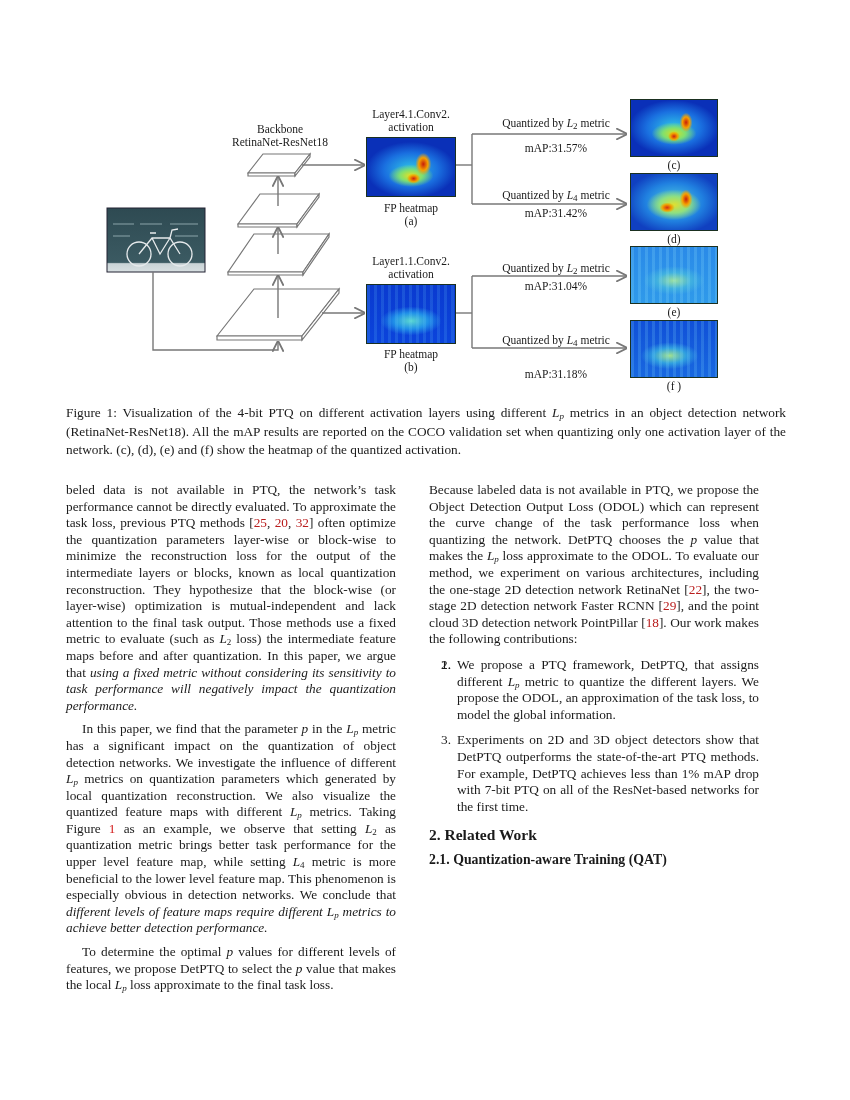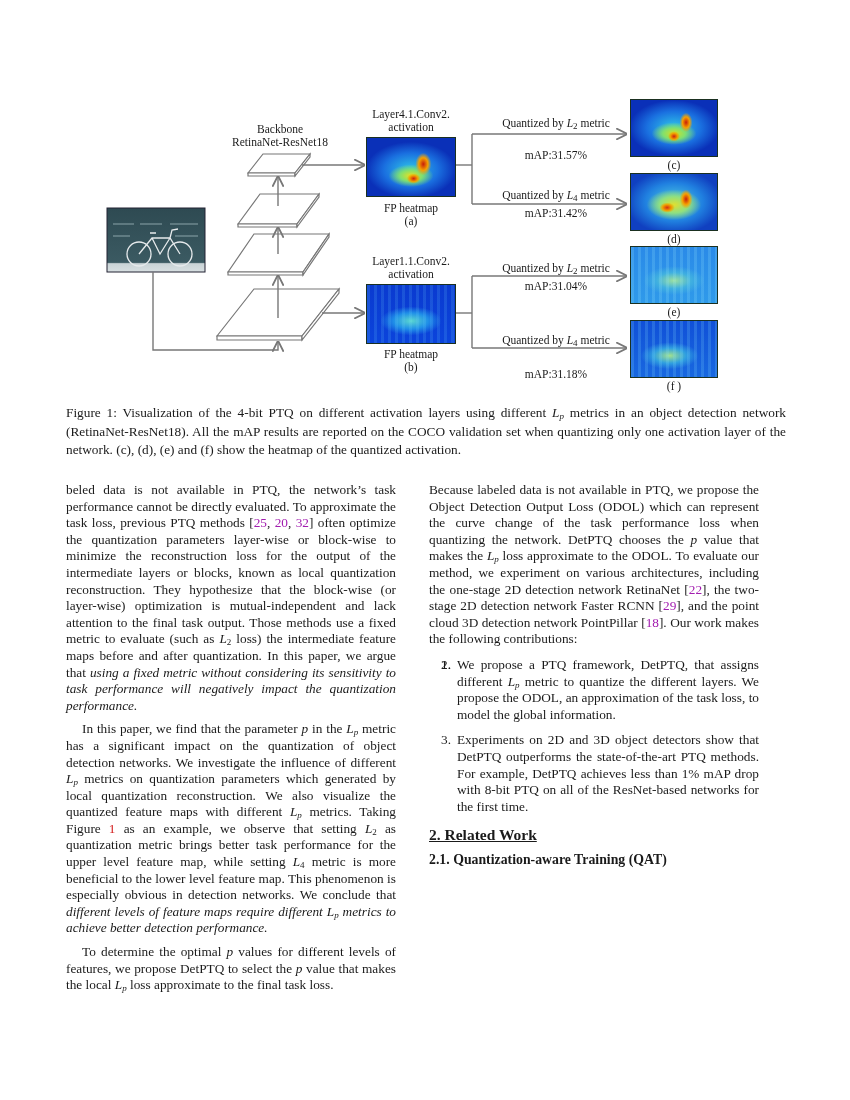--- a/index.html
+++ b/index.html
@@ -7,27 +7,27 @@
          font-family: "Liberation Serif", serif; color: #1a1a1a; }
   .fig { position: absolute; left: 0; top: 0; width: 850px; height: 400px; }
   .fig svg { position: absolute; left: 0; top: 0; }
   .lbl { position: absolute; font-size: 11.5px; text-align: center; line-height: 13px; white-space: nowrap; }
   .heat { position: absolute; border: 1.5px solid #1a3020; box-sizing: border-box; overflow: hidden; }
   .caption { position: absolute; left: 66px; top: 404px; width: 720px; font-size: 13.3px; line-height: 18.5px; text-align: justify; }
   .col { position: absolute; top: 482px; width: 330px; font-size: 13.3px; line-height: 16.6px; text-align: justify; hyphens: manual; }
   .col p { margin: 0; }
   .col .ind { text-indent: 16px; }
   .col .gap { margin-top: 7px; }
-  .cite { color: #a21caf; }
+  .cite { color: #b91c1c; }
   .ref { color: #d42020; }
   i.m { font-style: italic; }
   .olist { margin: 8px 0 0 0; padding: 0; list-style: none; }
   .olist li { position: relative; padding-left: 28px; margin-bottom: 9px; }
   .olist li .num { position: absolute; left: 12px; top: 0; }
-  h2 { font-family: "Liberation Serif", serif; font-weight: bold; font-size: 15.5px; margin: 12px 0 8px 0; text-decoration: underline; }
+  h2 { font-family: "Liberation Serif", serif; font-weight: bold; font-size: 15.5px; margin: 12px 0 8px 0; }
   h3 { font-family: "Liberation Serif", serif; font-weight: bold; font-size: 13.8px; margin: 0 0 10px 0; }
   sub { font-size: 9px; vertical-align: -2px; line-height: 0; }
 </style>
 </head>
 <body>
 
 <div class="fig">
   <svg width="850" height="400">
     <defs>
       <marker id="arr" markerWidth="8" markerHeight="8" refX="7" refY="4" orient="auto">
@@ -142,21 +142,21 @@
     <div>Layer1.1.Conv2.</div>
     <div>activation</div>
   </div>
   <div class="lbl" style="left:356px;top:348px;width:110px;">
     <div>FP heatmap</div>
     <div>(b)</div>
   </div>
 
   <div class="lbl" style="left:486px;top:117px;width:140px;">
     <div><span>Quantized by </span><i class="m">L</i><sub>2</sub><span> metric</span></div>
-    <div style="margin-top:19px">mAP:31.57%</div>
+    <div style="margin-top:12px">mAP:31.57%</div>
   </div>
   <div class="lbl" style="left:486px;top:189px;width:140px;">
     <div><span>Quantized by </span><i class="m">L</i><sub>4</sub><span> metric</span></div>
     <div style="margin-top:5px">mAP:31.42%</div>
   </div>
   <div class="lbl" style="left:486px;top:262px;width:140px;">
     <div><span>Quantized by </span><i class="m">L</i><sub>2</sub><span> metric</span></div>
     <div style="margin-top:5px">mAP:31.04%</div>
   </div>
   <div class="lbl" style="left:486px;top:334px;width:140px;">
@@ -186,17 +186,17 @@
   </p>
 </div>
 
 <div class="col" style="left:429px;">
   <p>
     <span>Because labeled data is not available in PTQ, we propose the Object Detection Output Loss (ODOL) which can represent the curve change of the task performance loss when quantizing the network. DetPTQ chooses the </span><i class="m">p</i><span> value that makes the </span><i class="m">L</i><sub><i>p</i></sub><span> loss approximate to the ODOL. To evaluate our method, we experiment on various architectures, including the one-stage 2D detection network RetinaNet [</span><a class="cite">22</a><span>], the two-stage 2D detection network Faster RCNN [</span><a class="cite">29</a><span>], and the point cloud 3D detection network PointPillar [</span><a class="cite">18</a><span>]. Our work makes the following contributions:</span>
   </p>
   <ol class="olist">
     <li><span class="num">1.</span></li>
     <li><span class="num">2.</span><span>We propose a PTQ framework, DetPTQ, that assigns different </span><i class="m">L</i><sub><i>p</i></sub><span> metric to quantize the different layers. We propose the ODOL, an approximation of the task loss, to model the global information.</span></li>
-    <li><span class="num">3.</span><span>Experiments on 2D and 3D object detectors show that DetPTQ outperforms the state-of-the-art PTQ methods. For example, DetPTQ achieves less than 1% mAP drop with 8-bit PTQ on all of the ResNet-based networks for the first time.</span></li>
+    <li><span class="num">3.</span><span>Experiments on 2D and 3D object detectors show that DetPTQ outperforms the state-of-the-art PTQ methods. For example, DetPTQ achieves less than 1% mAP drop with 7-bit PTQ on all of the ResNet-based networks for the first time.</span></li>
   </ol>
   <h2>2. Related Work</h2>
   <h3>2.1. Quantization-aware Training (QAT)</h3>
 </div>
 
 </body></html>

